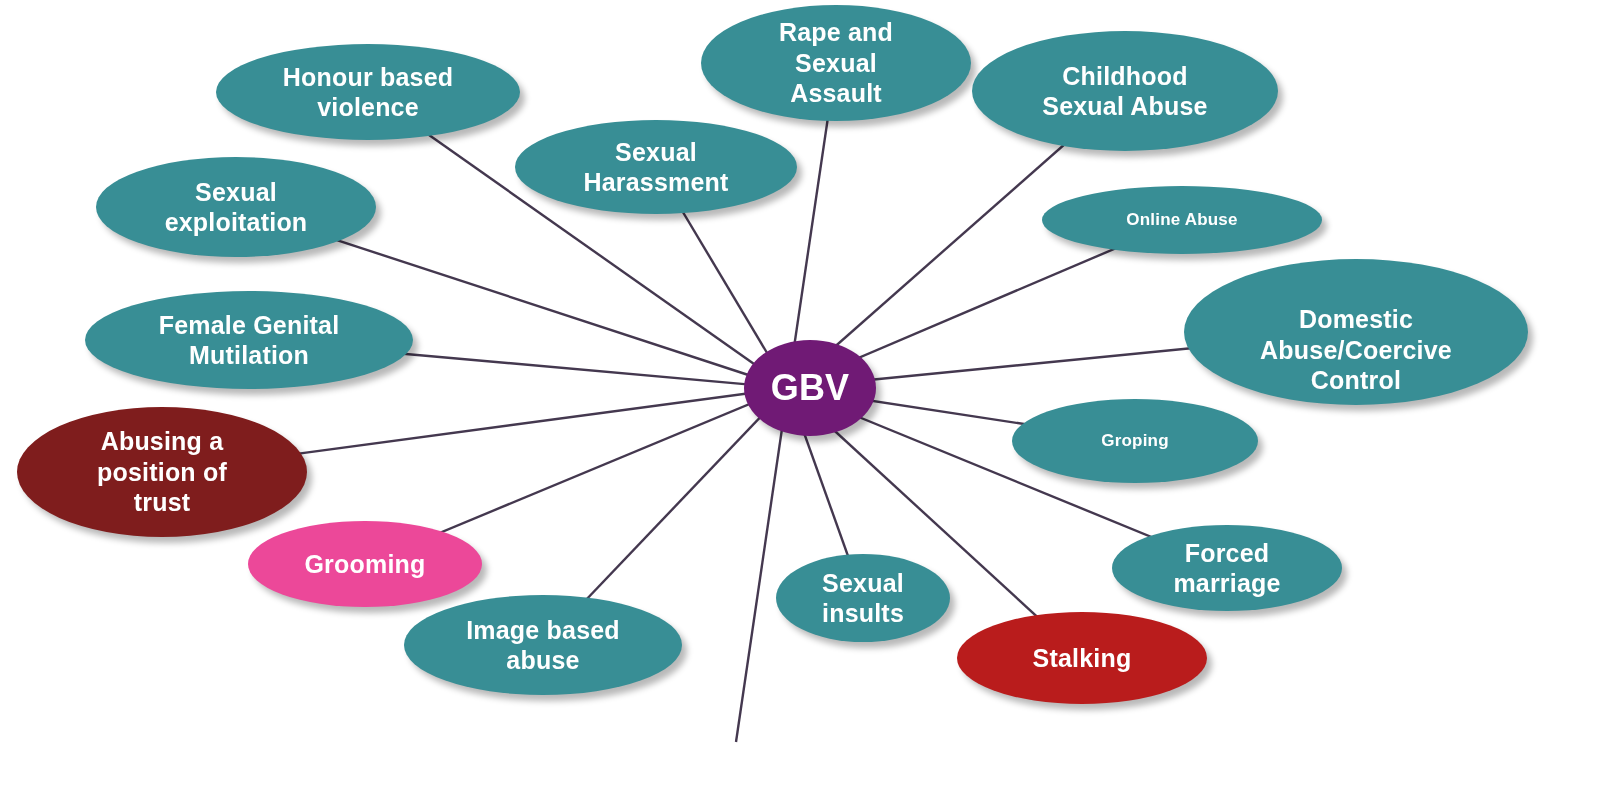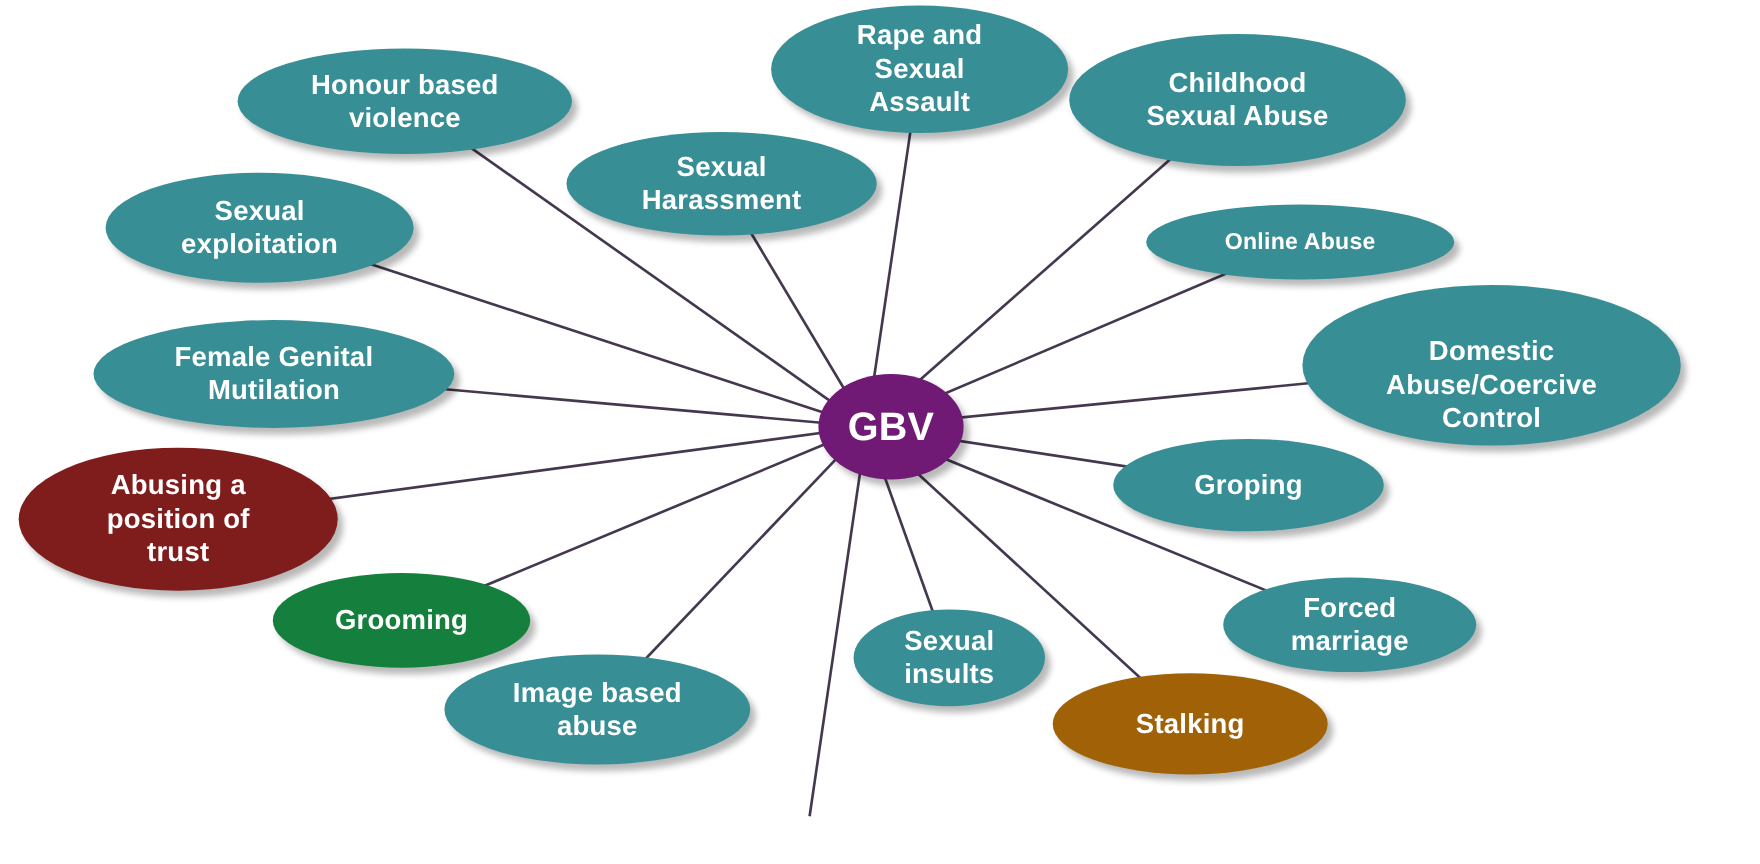--- a/index.html
+++ b/index.html
@@ -77,53 +77,53 @@
     </div>
     <div class="node" style="left: 515px; top: 120px; width: 282px; height: 94px; background: rgb(56, 142, 149); color: rgb(255, 255, 255); box-shadow: rgba(0, 0, 0, 0.28) 5px 6px 6px;">
       <span class="node-label" style="font-size: 25px;">Sexual
 Harassment</span>
     </div>
     <div class="node" style="left: 96px; top: 157px; width: 280px; height: 100px; background: rgb(56, 142, 149); color: rgb(255, 255, 255); box-shadow: rgba(0, 0, 0, 0.28) 5px 6px 6px;">
       <span class="node-label" style="font-size: 25px;">Sexual
 exploitation</span>
     </div>
     <div class="node" style="left: 1042px; top: 186px; width: 280px; height: 68px; background: rgb(56, 142, 149); color: rgb(255, 255, 255); box-shadow: rgba(0, 0, 0, 0.28) 5px 6px 6px;">
-      <span class="node-label" style="font-size: 21px; text-align: right;">Online Abuse</span>
+      <span class="node-label" style="font-size: 17px; text-align: right;">Online Abuse</span>
     </div>
     <div class="node" style="left: 85px; top: 291px; width: 328px; height: 98px; background: rgb(56, 142, 149); color: rgb(255, 255, 255); box-shadow: rgba(0, 0, 0, 0.28) 5px 6px 6px;">
       <span class="node-label" style="font-size: 25px;">Female Genital
 Mutilation</span>
     </div>
     <div class="node" style="left: 1184px; top: 259px; width: 344px; height: 146px; background: rgb(56, 142, 149); color: rgb(255, 255, 255); box-shadow: rgba(0, 0, 0, 0.28) 5px 6px 6px;">
       <span class="node-label" style="font-size: 25px; margin-top: 36px;">Domestic
 Abuse/Coercive
 Control</span>
     </div>
     <div class="node" style="left: 17px; top: 407px; width: 290px; height: 130px; background: #7f1d1d; color: rgb(255, 255, 255); box-shadow: rgba(0, 0, 0, 0.28) 5px 6px 6px;">
       <span class="node-label" style="font-size: 25px;">Abusing a
 position of
 trust</span>
     </div>
     <div class="node" style="left: 1012px; top: 399px; width: 246px; height: 84px; background: rgb(56, 142, 149); color: rgb(255, 255, 255); box-shadow: rgba(0, 0, 0, 0.28) 5px 6px 6px;">
-      <span class="node-label" style="font-size: 25px;">Groping</span>
+      <span class="node-label" style="font-size: 17px;">Groping</span>
     </div>
-    <div class="node" style="left: 248px; top: 521px; width: 234px; height: 86px; background: #15803d; color: rgb(255, 255, 255); box-shadow: rgba(0, 0, 0, 0.28) 5px 6px 6px;">
+    <div class="node" style="left: 248px; top: 521px; width: 234px; height: 86px; background: #ec4899; color: rgb(255, 255, 255); box-shadow: rgba(0, 0, 0, 0.28) 5px 6px 6px;">
       <span class="node-label" style="font-size: 25px;">Grooming</span>
     </div>
     <div class="node" style="left: 1112px; top: 525px; width: 230px; height: 86px; background: rgb(56, 142, 149); color: rgb(255, 255, 255); box-shadow: rgba(0, 0, 0, 0.28) 5px 6px 6px;">
       <span class="node-label" style="font-size: 25px;">Forced
 marriage</span>
     </div>
     <div class="node" style="left: 404px; top: 595px; width: 278px; height: 100px; background: rgb(56, 142, 149); color: rgb(255, 255, 255); box-shadow: rgba(0, 0, 0, 0.28) 5px 6px 6px; align-items: center;">
       <span class="node-label" style="font-size: 25px;">Image based
 abuse</span>
     </div>
     <div class="node" style="left: 776px; top: 554px; width: 174px; height: 88px; background: rgb(56, 142, 149); color: rgb(255, 255, 255); box-shadow: rgba(0, 0, 0, 0.28) 5px 6px 6px;">
       <span class="node-label" style="font-size: 25px;">Sexual
 insults</span>
     </div>
-    <div class="node" style="left: 957px; top: 612px; width: 250px; height: 92px; background: #a16207; color: rgb(255, 255, 255); box-shadow: rgba(0, 0, 0, 0.28) 5px 6px 6px;">
+    <div class="node" style="left: 957px; top: 612px; width: 250px; height: 92px; background: #b91c1c; color: rgb(255, 255, 255); box-shadow: rgba(0, 0, 0, 0.28) 5px 6px 6px;">
       <span class="node-label" style="font-size: 25px;">Stalking</span>
     </div>
     <div class="node" style="left: 744px; top: 340px; width: 132px; height: 96px; background: #701a75; color: rgb(255, 255, 255); box-shadow: rgba(0, 0, 0, 0.28) 5px 6px 6px;">
       <span class="node-label" style="font-size: 36px;">GBV</span>
     </div>
   </div>
 
 </body></html>

